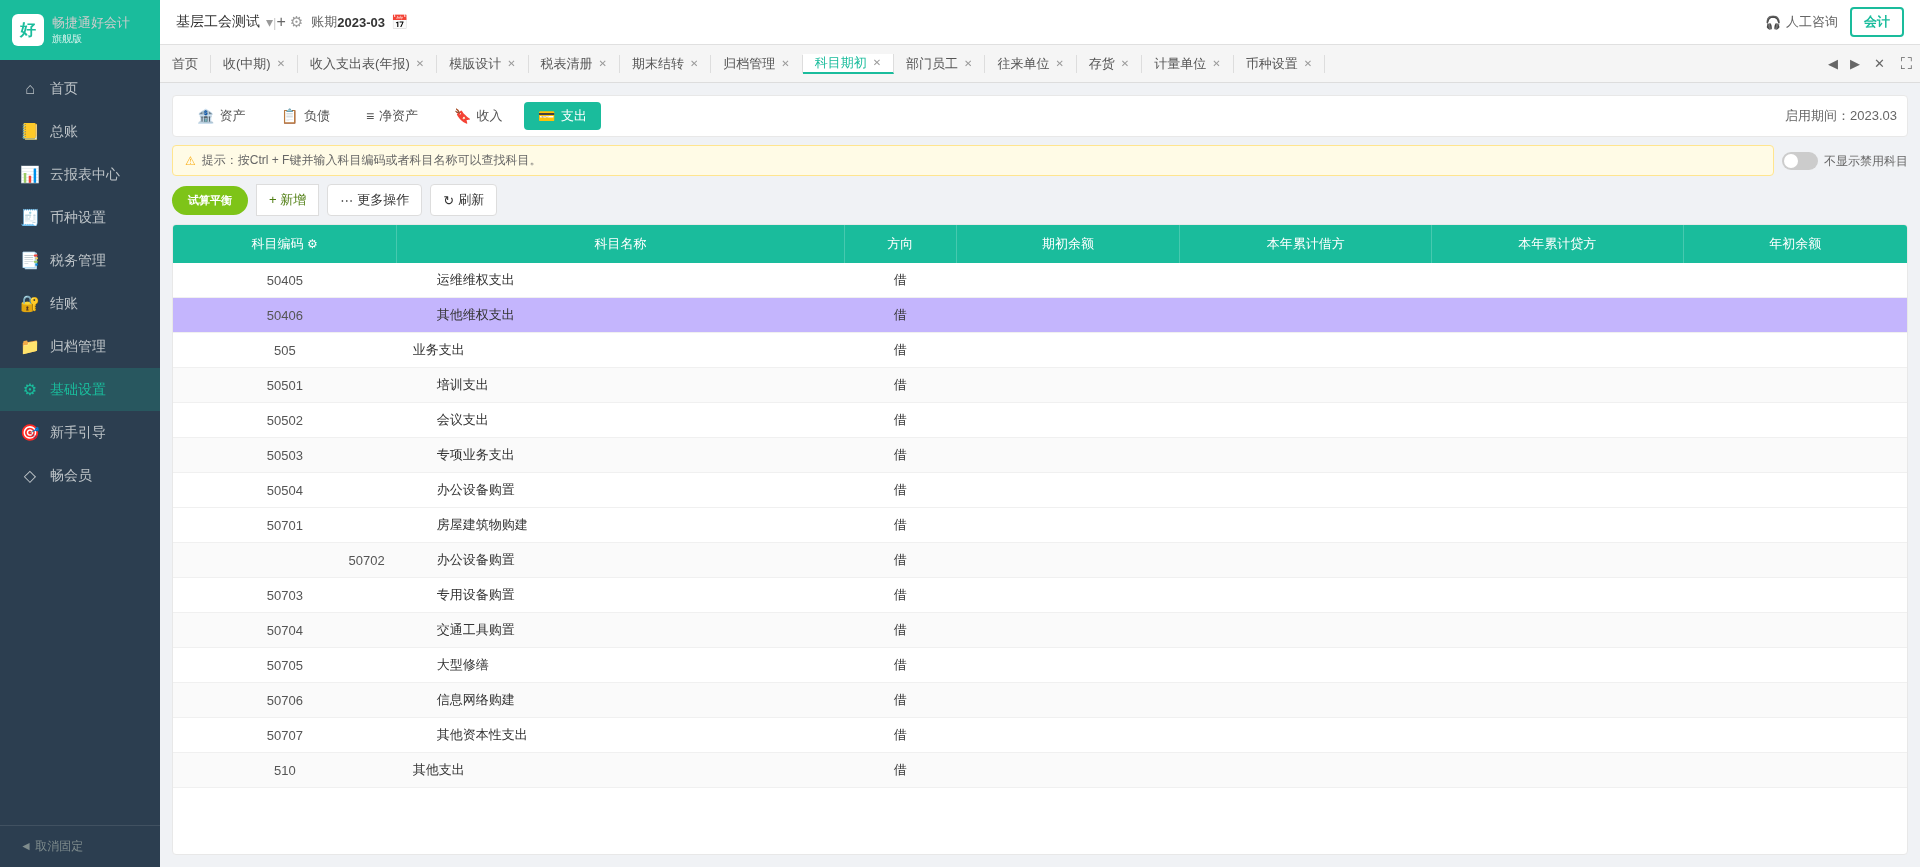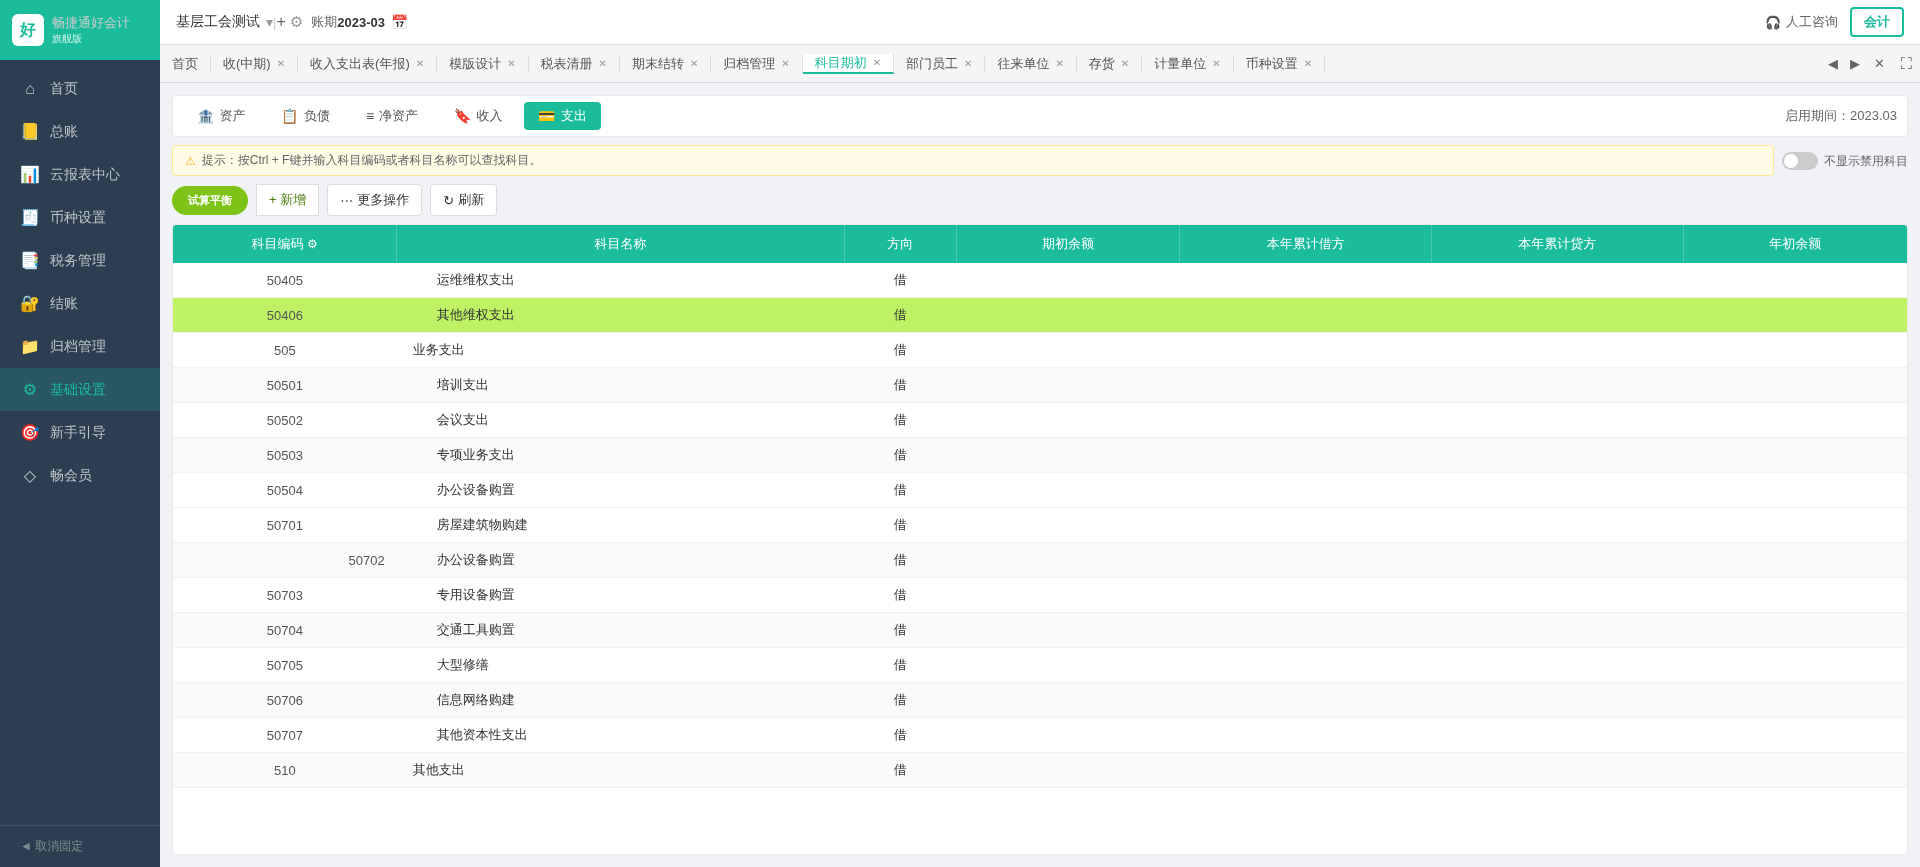--- a/index.html
+++ b/index.html
@@ -297,21 +297,21 @@
           <tbody id="table-body">
               <tr style="background: white;">
                 <td style="text-align: center;">50405</td>
                 <td style="text-align: left; padding-left: 40px;">运维维权支出</td>
                 <td>借</td>
                 <td></td>
                 <td></td>
                 <td></td>
                 <td></td>
               </tr>
-              <tr style="background: #bef264;">
+              <tr style="background: #c4b5fd;">
                 <td style="text-align: center;">50406</td>
                 <td style="text-align: left; padding-left: 40px;">其他维权支出</td>
                 <td>借</td>
                 <td></td>
                 <td></td>
                 <td></td>
                 <td></td>
               </tr>
               <tr style="background: white;">
                 <td style="text-align: center;">505</td>

